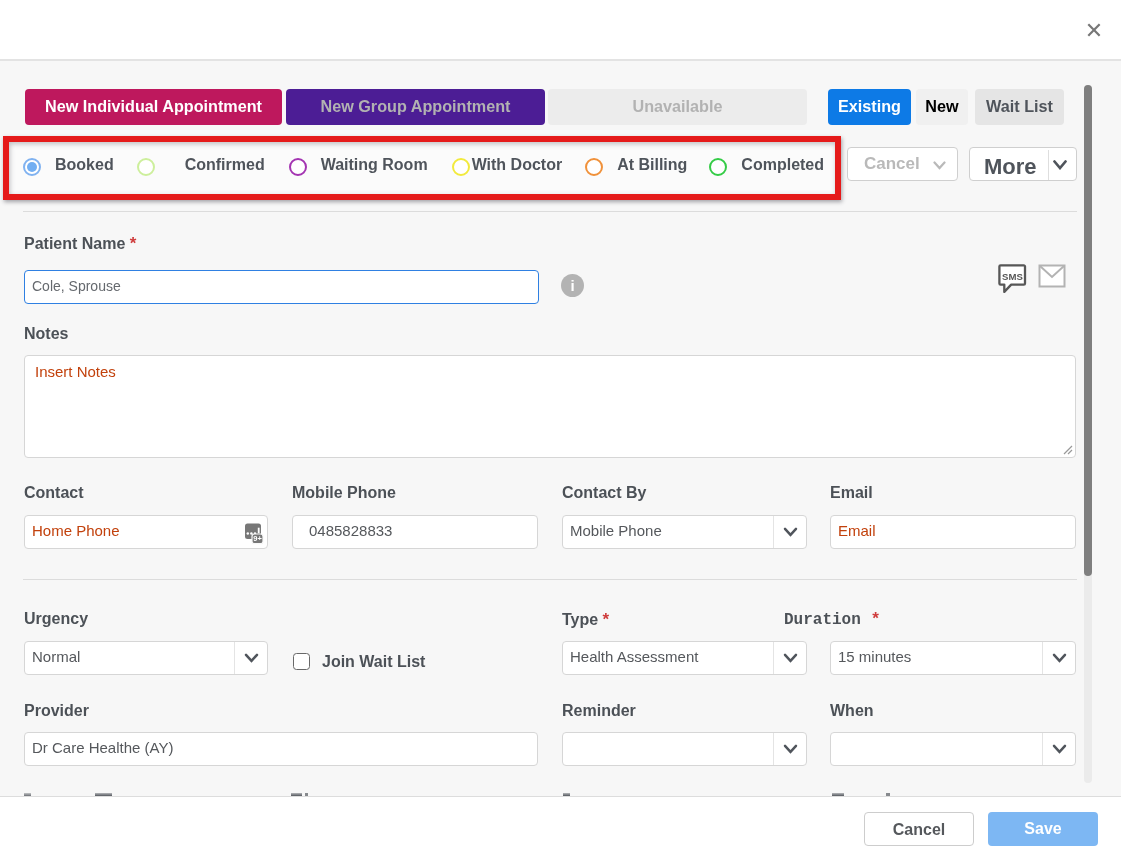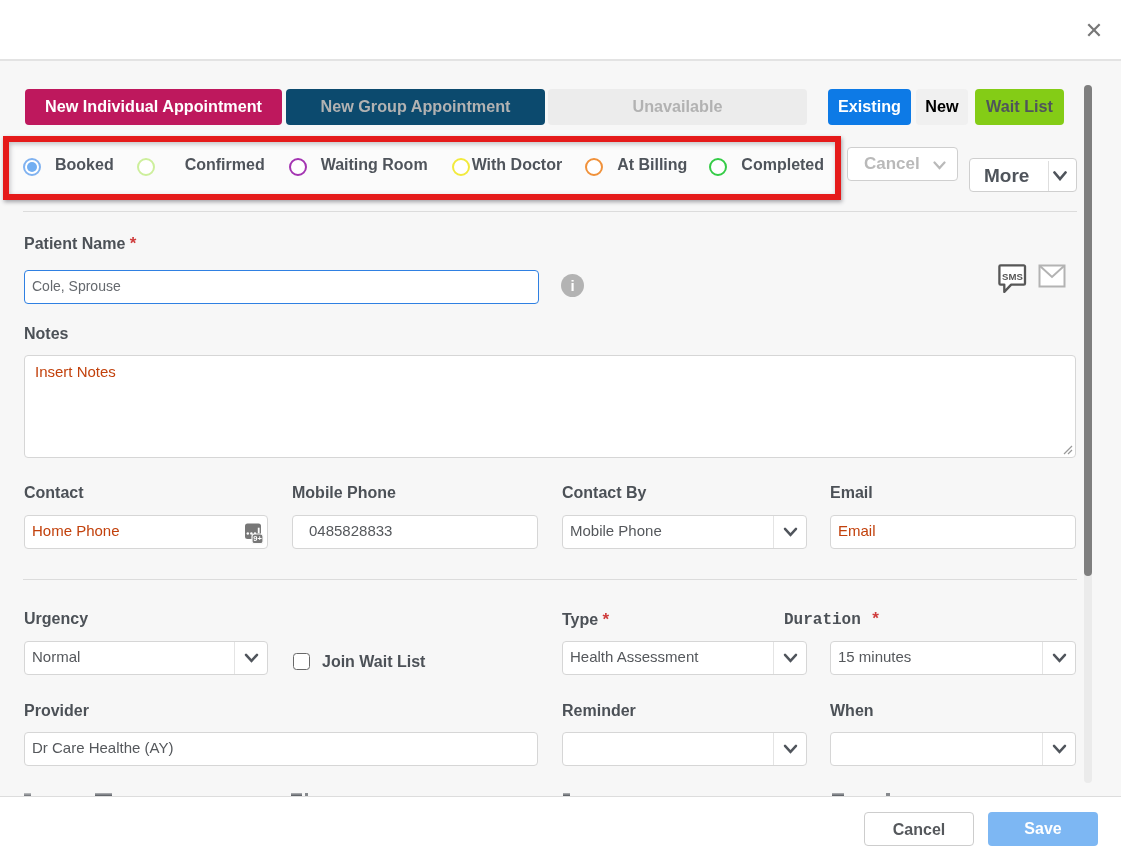--- a/index.html
+++ b/index.html
@@ -11,25 +11,25 @@
   #header { position:absolute; left:0; top:0; width:1121px; height:61px; background:#fff; border-bottom:2px solid #e3e3e3; }
   #closex { position:absolute; left:1083px; top:19px; width:22px; height:24px; color:#777; font-size:22px; font-weight:400; text-align:center; line-height:24px; }
   #corner { position:absolute; left:0; top:0; width:2px; height:2px; background:#a8a8a8; }
 
   
   #bodyarea { position:absolute; left:0; top:61px; width:1121px; height:735px; background:#f7f7f7; overflow:hidden; }
   
 
   .tab { position:absolute; top:28px; height:36px; border-radius:4px; text-align:center; font-size:16.2px; font-weight:700; line-height:34px; }
   #tab1 { left:25px; width:257px; background:#be185d; color:#fff; }
-  #tab2 { left:286px; width:259px; background:#0c4a6e; color:#b2b2b2; }
+  #tab2 { left:286px; width:259px; background:#4c1d95; color:#b2b2b2; }
   #tab3 { left:548px; width:259px; background:#ececec; color:#b2b2b2; }
   #btnExisting { left:828px; width:83px; background:#0d7ae6; color:#fff; }
   #btnNew { left:916px; width:52px; background:#f0f0f0; color:#000000; }
-  #btnWait { left:975px; width:89px; background:#84cc16; color:#4f545b; }
+  #btnWait { left:975px; width:89px; background:#e5e5e5; color:#4f545b; }
 
   #redbox { position:absolute; left:3px; top:74.5px; width:838px; height:64px; border:6px solid #e51a1a; background:#fbfbfb; box-shadow: inset 1px 2px 5px rgba(80,80,90,0.35), 1px 2px 4px rgba(60,60,70,0.45); }
   .statusrow { position:absolute; left:23px; top:94px; height:20px; display:flex; align-items:center; }
   .radio { border-radius:50%; width:18px; height:18px; background:#fff; display:inline-block; margin-top:3px; }
   .slabel { font-size:16px; font-weight:600; color:#4f545b; }
 
   .topbtn { position:absolute; top:86px; height:34px; background:#fff; border:1px solid #cfcfcf; border-radius:4px; }
 
   .sep { position:absolute; left:23px; width:1054px; height:1px; background:#dcdcdc; }
 
@@ -83,21 +83,21 @@
       <span class="radio" style="border:2px solid #35cc47; margin-left:22px;"></span>
       <span class="slabel" style="margin-left:14px;">Completed</span>
     </div>
 
     <div class="topbtn" id="cancelTop" style="left:847px; width:111px; color:#b9b9b9; font-size:17px; font-weight:600;">
       <span style="position:absolute; left:16px; top:6px;">Cancel</span>
       <svg style="position:absolute; right:11px; top:13px;" width="13" height="9" viewBox="0 0 13 9">
         <path d="M1.5 1.5 L6.5 7 L11.5 1.5" stroke="#b9b9b9" stroke-width="2.2" fill="none" stroke-linecap="round"></path>
       </svg>
     </div>
-    <div class="topbtn" id="moreBtn" style="left:969px; width:108px; color:#4f545b; font-size:19px; font-weight:600;margin-top:11px;">
+    <div class="topbtn" id="moreBtn" style="left:969px; width:108px; color:#4f545b; font-size:22px; font-weight:600;">
       <span style="position:absolute; left:14px; top:6px;">More</span>
       <span style="position:absolute; left:78px; top:2px; width:1px; height:30px; background:#dedede;"></span>
       <svg style="position:absolute; right:9px; top:12px;" width="14" height="10" viewBox="0 0 14 10">
         <path d="M1.5 1.5 L7 8 L12.5 1.5" stroke="#4f545b" stroke-width="2.7" fill="none" stroke-linecap="round"></path>
       </svg>
     </div>
 
     <div class="sep" style="top:150px;"></div>
 
     <div class="flabel" style="left:24px; top:173px;">Patient Name <span class="req">*</span></div>

